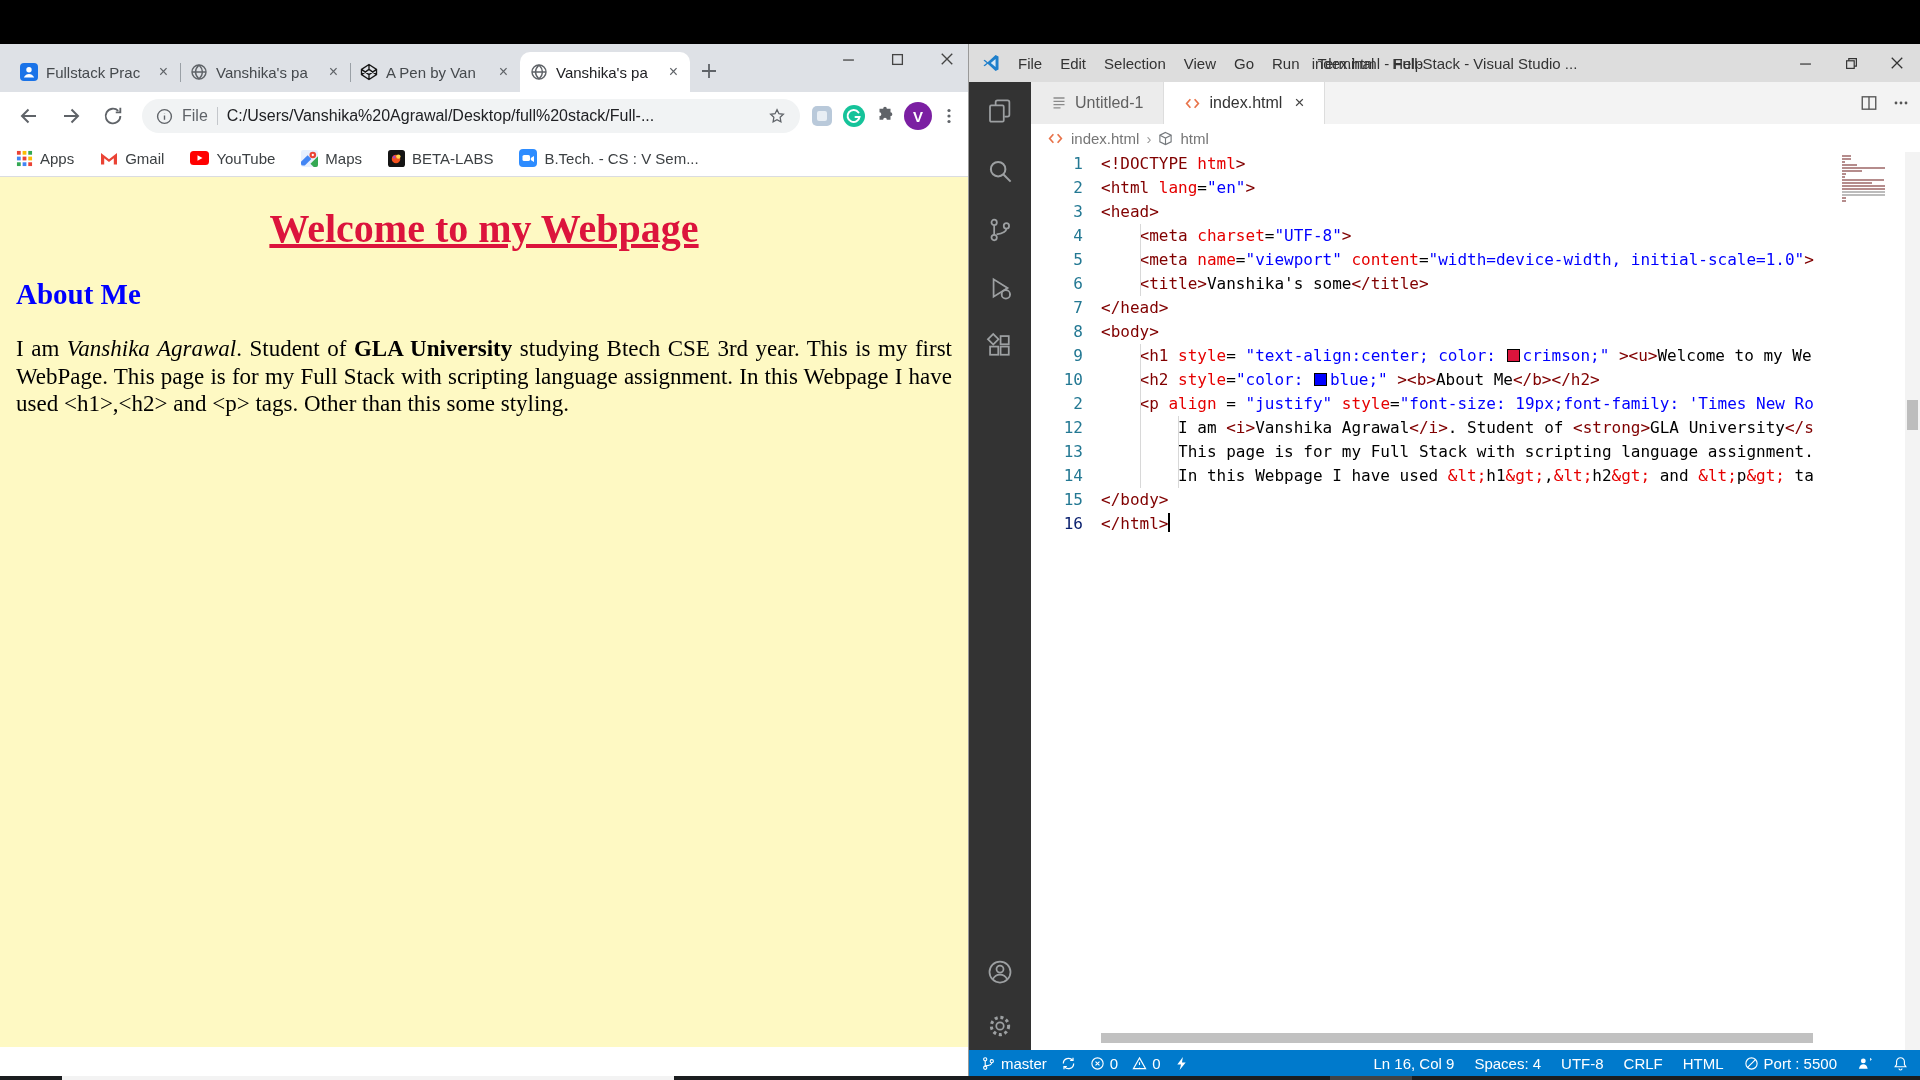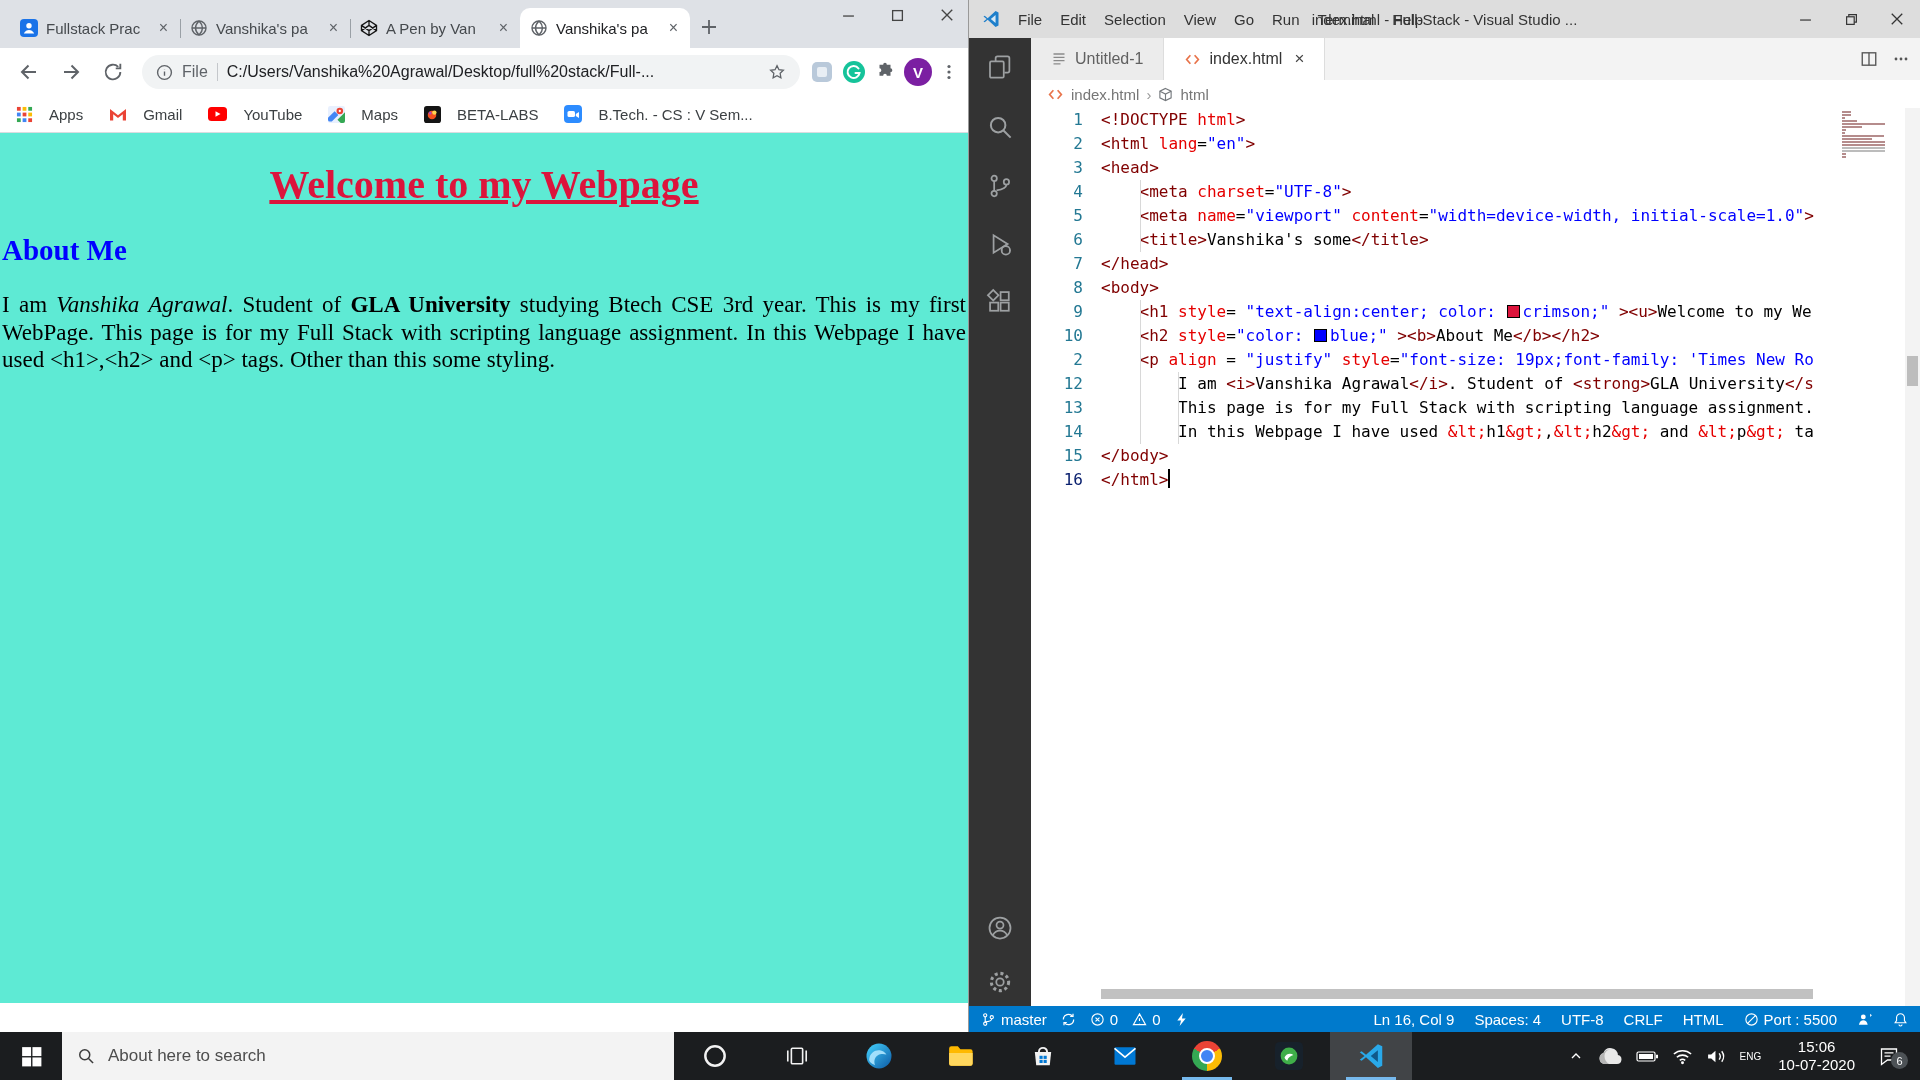--- a/index.html
+++ b/index.html
@@ -1,18 +1,18 @@
 <!DOCTYPE html>
 <html><head>
 <meta charset="utf-8">
 <style>
   * { box-sizing: border-box; margin: 0; padding: 0; }
   html,body { width:1920px; height:1080px; overflow:hidden; background:#000;
     font-family:"Liberation Sans", sans-serif; }
-  .screen { position:relative; width:1920px; height:940px; }
+  .screen { position:relative; width:1920px; height:940px;margin-top:44px; }
   .ic { display:inline-flex; align-items:center; justify-content:center; flex:none; }
   .ic svg { display:block; }
 
   
   .browser-window { position:absolute; left:0; top:0; width:968px; height:1032px; background:#fff; }
   .tab-strip { height:48px; background:#dee1e6; display:flex; align-items:flex-end; padding-left:10px; position:relative; }
   .chrome-tab { width:170px; height:40px; display:flex; align-items:center; gap:8px; padding:0 10px;
     font-size:15px; color:#45494d; border-radius:10px 10px 0 0; position:relative; cursor:default; }
   .chrome-tab:not(:first-child)::before { content:""; position:absolute; left:0; top:11px; height:19px; width:1px; background:#9aa0a6; }
   .chrome-tab.active { background:#fff; color:#202124; }
@@ -23,22 +23,22 @@
   .browser-controls { position:absolute; right:14px; top:8px; display:flex; gap:36px; align-items:center; }
   .toolbar { height:48px; display:flex; align-items:center; background:#fff; padding:0 10px; gap:4px; }
   .nav-btn { width:38px; height:38px; display:grid; place-items:center; border-radius:50%; }
   .url-pill { flex:1; height:34px; background:#f1f3f4; border-radius:17px; display:flex; align-items:center; padding:0 14px; gap:9px; font-size:16px; margin:0 6px; min-width:0; }
   .url-scheme { color:#5f6368; }
   .url-div { width:1px; height:18px; background:#c4c7cb; }
   .url-text { flex:1; white-space:nowrap; overflow:hidden; color:#202124; }
   .toolbar-right { display:flex; align-items:center; gap:8px; }
   .avatar { width:28px; height:28px; border-radius:50%; background:#7b1fa2; color:#fff; display:grid; place-items:center; font-size:15px; font-weight:bold; }
   .bookmarks-bar { height:37px; display:flex; align-items:center; gap:26px; padding:0 16px; font-size:15px; color:#3c4043; border-bottom:1px solid #dadce0; background:#fff; }
-  .bookmark { display:flex; align-items:center; gap:16px; }
-  .page { padding:0 2px; background:#5eead4; height:870px; overflow:hidden; }
+  .bookmark { display:flex; align-items:center; gap:7px; }
+  .page { padding:0 16px; background:#fef9c3; height:870px; overflow:hidden; }
   .page h1 { font-family:"Liberation Serif", serif; font-size:40px; text-align:center; text-decoration:underline; margin:28px 0 20px; font-weight:bold; }
   .page h2 { font-family:"Liberation Serif", serif; font-size:29px; margin:26px 0 24px; font-weight:bold; }
   .page p  { font-family:"Liberation Serif", serif; font-size:23px; line-height:27.5px; text-align:justify; color:#000; }
   .page p .it { font-style:italic; }
   .page p .bd { font-weight:bold; }
 
   
   .vscode-window { position:absolute; left:968px; top:0; width:952px; height:1032px; background:#fff; border-left:1px solid #999; display:flex; flex-direction:column; }
   .vs-titlebar { height:38px; background:#dddddd; display:flex; align-items:center; font-size:15px; color:#333; position:relative; flex:none; }
   .vs-logo { margin:0 8px 0 12px; }

